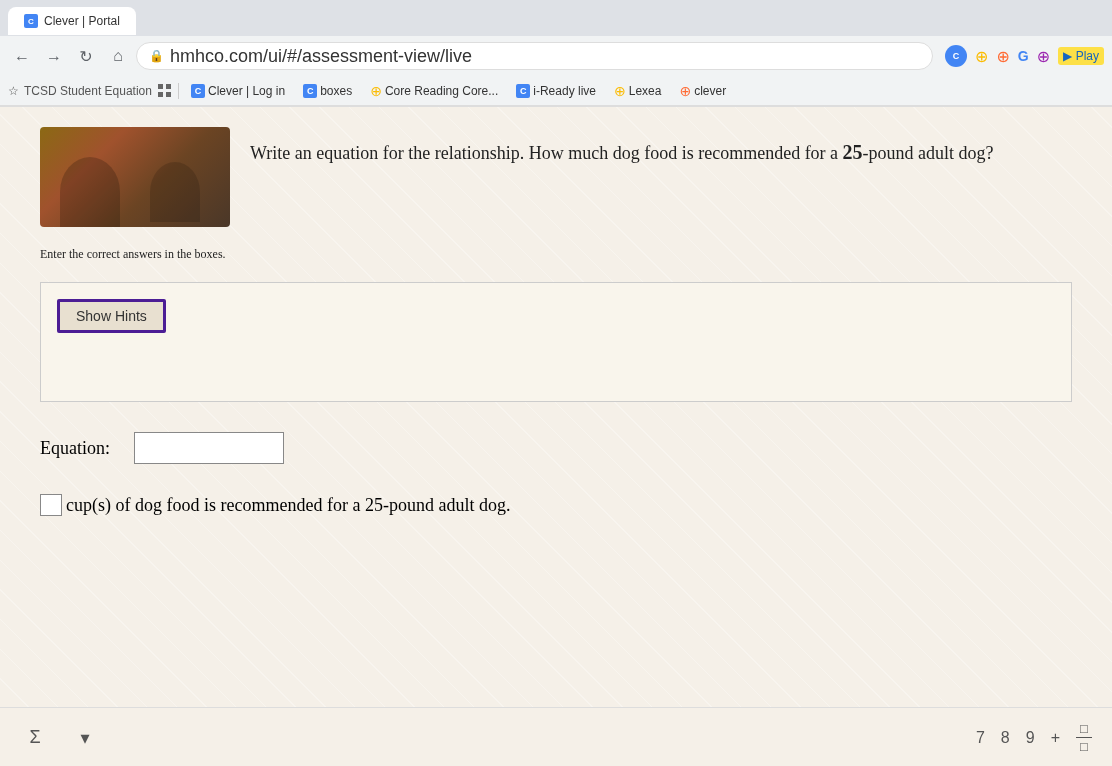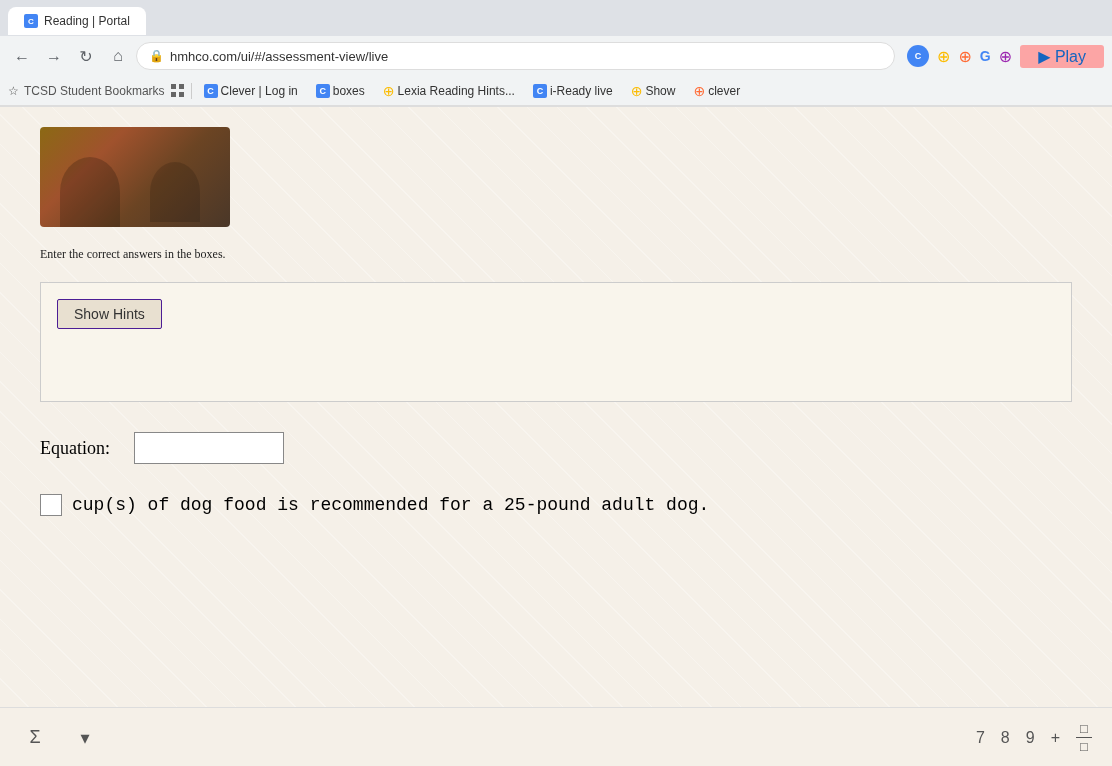--- a/index.html
+++ b/index.html
@@ -82,21 +82,21 @@
       background: #fff;
       display: flex;
       align-items: center;
       padding: 0 12px;
       font-size: 13px;
       color: #333;
       gap: 6px;
     }
 
     .address-text {
-      font-size: 13px;
+      font-size: 18px;
       color: #333;
     }
 
     .ext-icons {
       display: flex;
       align-items: center;
       gap: 8px;
       margin-left: 8px;
     }
 
@@ -220,21 +220,21 @@
     .hints-box {
       background: #f9f5ec;
       border: 1px solid #ccc;
       padding: 16px;
       margin-bottom: 30px;
       min-height: 120px;
     }
 
     .show-hints-btn {
       background: #e8e0d0;
-      border: 1px solid #4c1d95;
+      border: 3px solid #4c1d95;
       padding: 6px 16px;
       font-size: 14px;
       cursor: pointer;
       color: #333;
       border-radius: 2px;
     }
 
     .equation-row {
       display: flex;
       align-items: center;
@@ -248,23 +248,23 @@
       width: 150px;
       height: 32px;
       border: 1px solid #888;
       background: white;
       font-size: 16px;
     }
 
     .cups-row {
       display: flex;
       align-items: center;
-      gap: 10px;
+      gap: 4px;
       font-size: 18px;
-      font-family: Liberation Mono, monospace;
+      font-family: Liberation Serif, serif;
       margin-bottom: 18px;
     }
 
     .cups-checkbox {
       width: 22px;
       height: 22px;
       border: 1px solid #888;
       background: white;
     }
 
@@ -362,49 +362,49 @@
       font-size: 20px;
     }
   </style>
 </head>
 <body>
 
 <div class="browser-chrome">
   <div class="tab-bar">
     <div class="tab">
       <span class="tab-icon bm-icon icon-blue">C</span>
-      <span>Reading | Portal</span>
+      <span>Clever | Portal</span>
     </div>
   </div>
 
   <div class="nav-bar">
     <button class="nav-btn">←</button>
     <button class="nav-btn">→</button>
     <button class="nav-btn">↻</button>
     <button class="nav-btn">⌂</button>
 
     <div class="address-bar">
       <span style="color:#666; font-size:12px;">🔒</span>
       <span class="address-text">hmhco.com/ui/#/assessment-view/live</span>
     </div>
 
     <div class="ext-icons">
       <span class="ext-icon icon-blue" style="font-size:9px;font-weight:bold;">C</span>
       <span style="font-size:16px;color:#fbbc04;">⊕</span>
       <span style="font-size:16px;color:#ff6b35;">⊕</span>
       <span style="font-size:14px;font-weight:bold;color:#4285f4;">G</span>
       <span style="font-size:16px;color:#9c27b0;">⊕</span>
-      <span style="font-size:16px;color:#1565c0;background:#fca5a5;padding:2px 18px;border-radius:3px;">▶ Play</span>
+      <span style="font-size:12px;color:#1565c0;background:#fde047;padding:2px 5px;border-radius:3px;">▶ Play</span>
     </div>
   </div>
 
   <div class="bookmarks-bar">
     <span style="font-size:12px;color:#555;">
       <span style="margin-right:2px;">☆</span>
-      <span>TCSD Student Bookmarks</span>
+      <span>TCSD Student Equation</span>
     </span>
 
     <div class="grid-icon">
       <span></span>
         <span></span>
         <span></span>
         <span></span>
     </div>
 
     <div class="separator"></div>
@@ -412,41 +412,44 @@
     <div class="bookmark-item">
       <span class="bm-icon icon-blue" style="color:white;font-size:9px;font-weight:bold;">C</span>
       <span>Clever | Log in</span>
     </div>
     <div class="bookmark-item">
       <span class="bm-icon icon-blue" style="color:white;font-size:9px;font-weight:bold;">C</span>
       <span>boxes</span>
     </div>
     <div class="bookmark-item">
       <span style="font-size:14px;color:#fbbc04;">⊕</span>
-      <span>Lexia Reading Hints...</span>
+      <span>Core Reading Core...</span>
     </div>
     <div class="bookmark-item">
       <span class="bm-icon icon-blue" style="color:white;font-size:9px;font-weight:bold;">C</span>
       <span>i-Ready live</span>
     </div>
     <div class="bookmark-item">
       <span style="font-size:14px;color:#fbbc04;">⊕</span>
-      <span>Show</span>
+      <span>Lexea</span>
     </div>
     <div class="bookmark-item">
       <span style="font-size:14px;color:#ff6b35;">⊕</span>
       <span>clever</span>
     </div>
   </div>
 </div>
 
 <div class="main-content">
 
   <div class="question-area">
     <div class="dog-image"></div>
+    <p class="question-text">
+      Write an equation for the relationship. How much dog food is recommended for a <strong class="bold-25">25</strong>-pound adult dog?
+    </p>
   </div>
 
   <p class="instruction-text">Enter the correct answers in the boxes.</p>
 
   <div class="hints-box">
     <button class="show-hints-btn">Show Hints</button>
   </div>
 
   <div class="equation-row">
     <span>Equation:</span>

